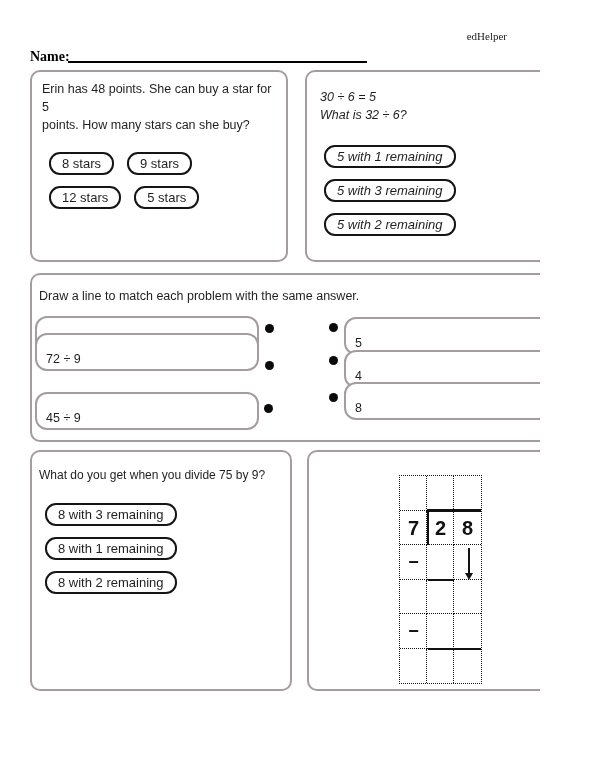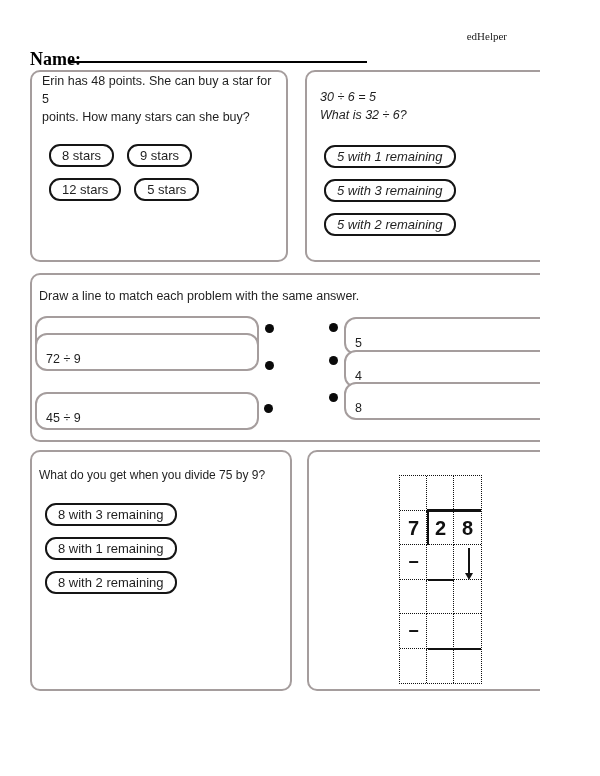--- a/index.html
+++ b/index.html
@@ -3,33 +3,33 @@
 <meta charset="utf-8">
 <style>
   * { margin:0; padding:0; box-sizing:border-box; }
   html,body { width:600px; height:776px; background:#ffffff;
               font-family:"Liberation Sans", sans-serif; color:#1f1f1f; }
   #page { position:relative; width:540px; height:776px; background:#fff; overflow:hidden; }
 
   .brand { position:absolute; top:30px; right:33px; font-family:"Liberation Serif", serif;
            font-size:11px; color:#222; }
   .name-label { position:absolute; left:30px; top:49px; font-family:"Liberation Serif", serif;
-                font-weight:bold; font-size:18px; color:#000; }
+                font-weight:bold; font-size:14px; color:#000; }
   .name-line { position:absolute; left:68px; top:42px; width:299px; height:21px;
                border-bottom:2px solid #000; }
 
   .panel { position:absolute; border:2px solid #a59d9d; border-radius:10px; background:#fff; }
   #panel1 { left:30px;  top:70px;  width:258px; height:192px; }
   #panel2 { left:305px; top:70px;  width:265px; height:192px;font-style:italic; }
   #panel3 { left:30px;  top:273px; width:540px; height:169px; }
   #panel4 { left:30px;  top:450px; width:262px; height:241px; }
   #panel5 { left:307px; top:450px; width:263px; height:241px; }
 
   .q { font-size:12.5px; line-height:18px; }
-  #panel1 .q { margin:0 12px 0 10px; }
+  #panel1 .q { margin:8px 12px 0 10px; }
   #panel2 .q { margin:16px 12px 0 13px; }
   #panel4 .q { margin:14px 6px 0 7px; font-size:12px; white-space:nowrap; }
 
   .choice { display:inline-flex; align-items:center; justify-content:center;
             border:2px solid #151515; border-radius:11px; background:#fff;
             font-size:13px; height:23px; padding:8px 11px; cursor:pointer; }
   #panel1 .choices { display:flex; flex-wrap:wrap; column-gap:13px; row-gap:11px;
                      margin:18px 14px 0 17px; }
   .choices-col { display:flex; flex-direction:column; align-items:flex-start; row-gap:11px; }
   #panel2 .choices-col { margin:21px 0 0 17px; }

